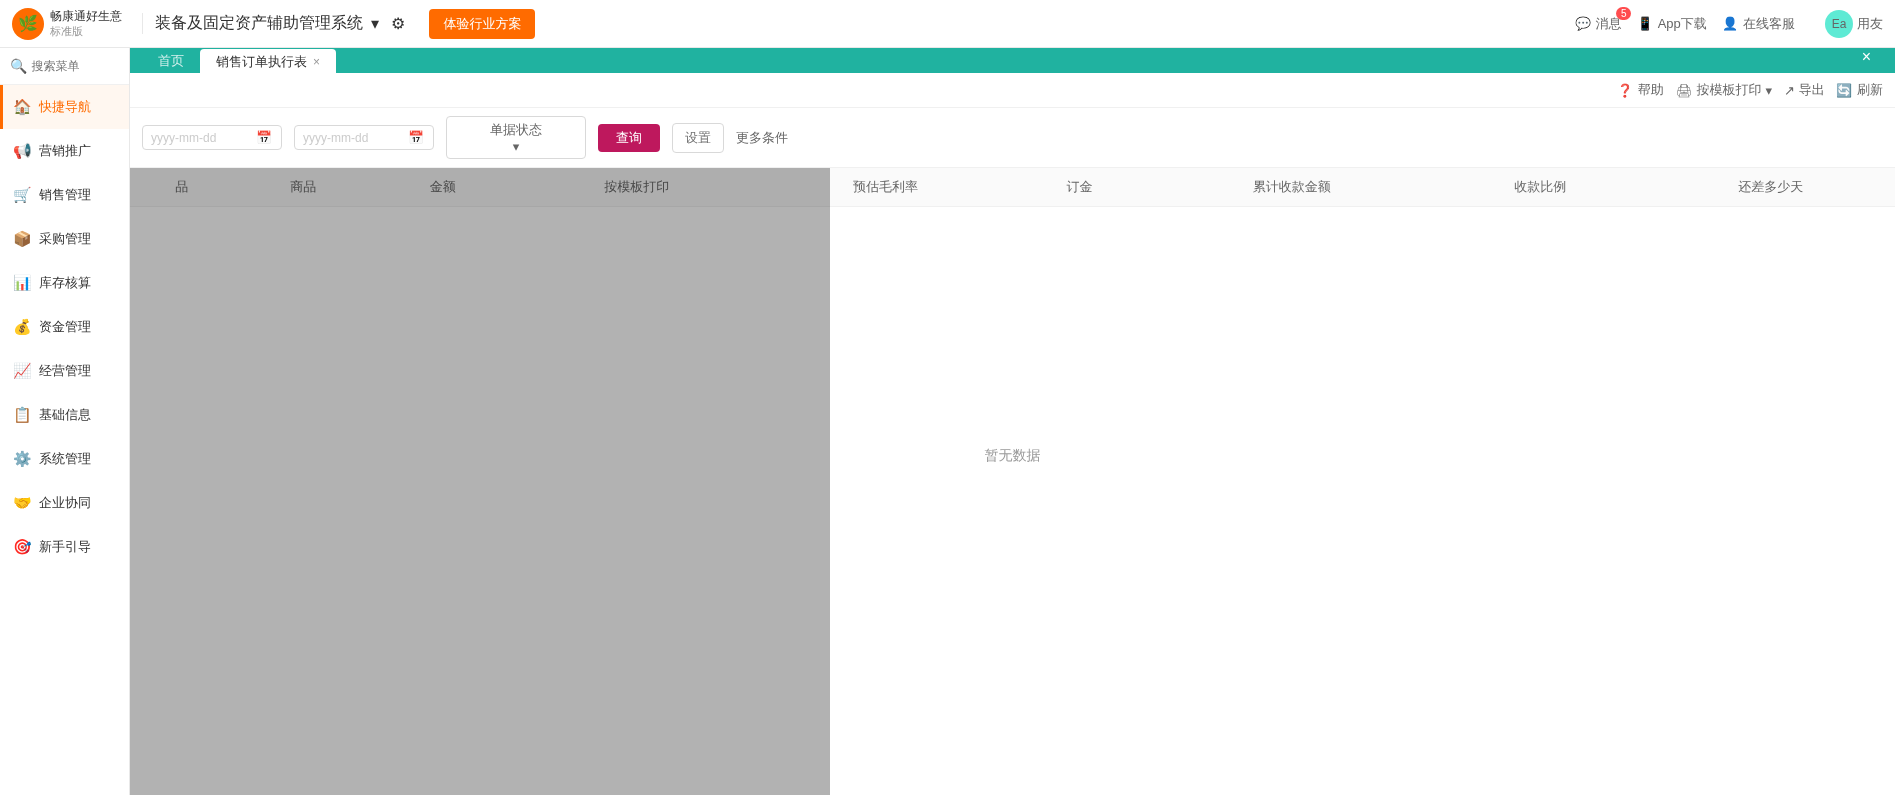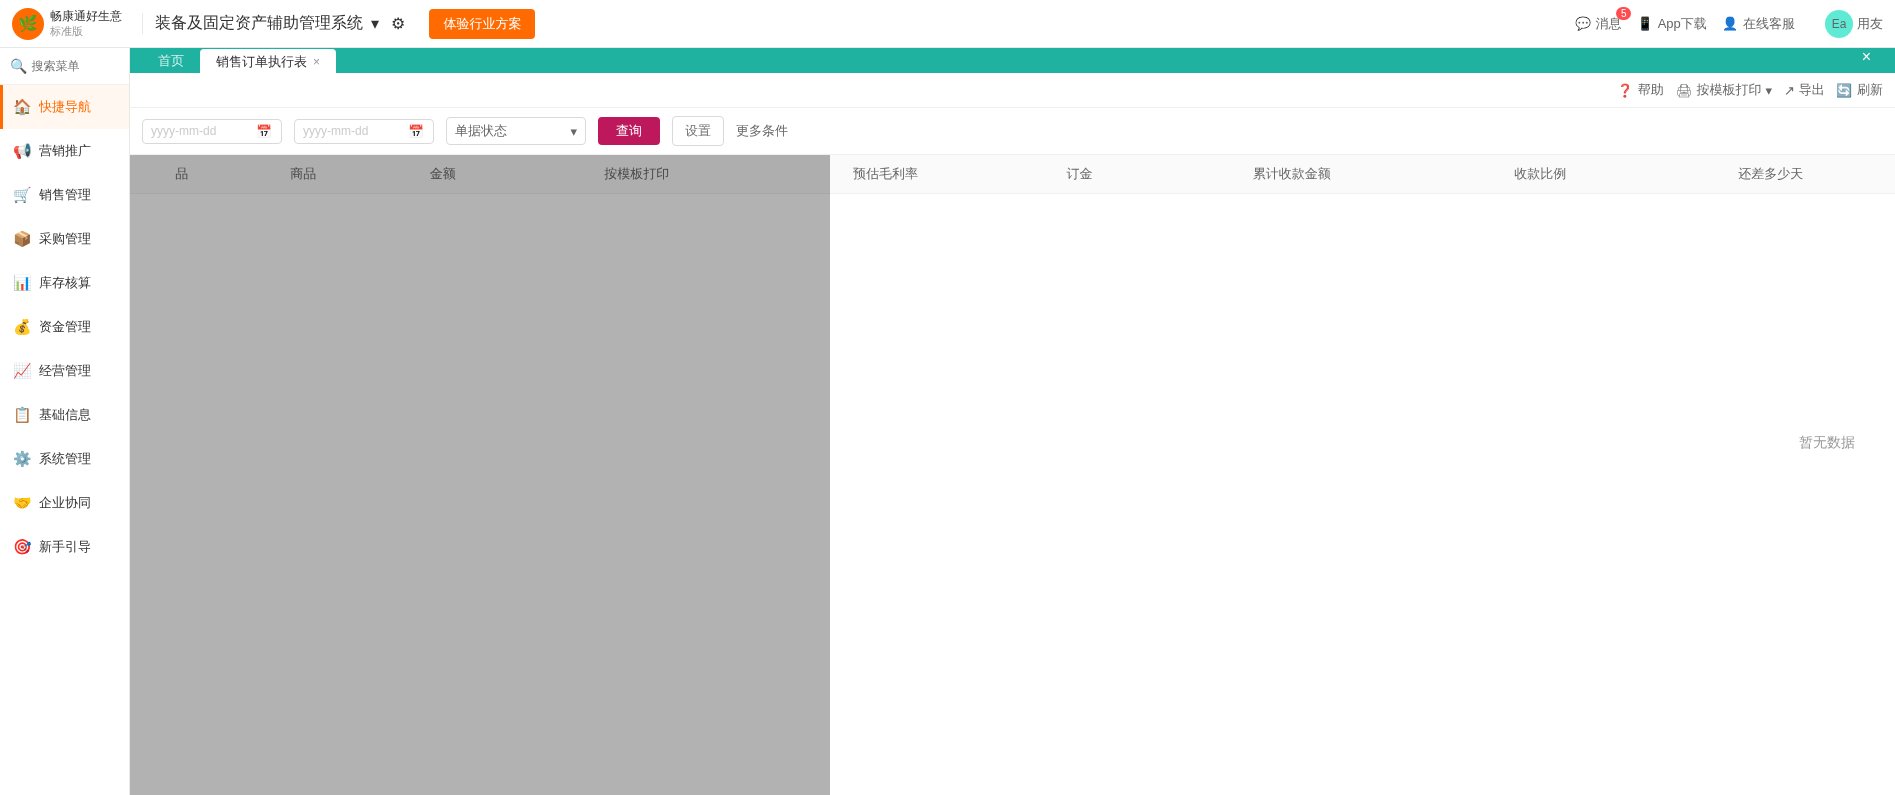--- a/index.html
+++ b/index.html
@@ -47,21 +47,21 @@
     
     .page-content { flex: 1; background: #fff; margin: 0; overflow: auto; position: relative; }
 
     
     .page-toolbar { display: flex; align-items: center; padding: 8px 12px; background: #fff; border-bottom: 1px solid #f0f0f0; gap: 12px; flex-shrink: 0; }
     .toolbar-btn { display: flex; align-items: center; gap: 4px; color: #666; font-size: 13px; cursor: pointer; }
 
     
     .filter-row { display: flex; align-items: center; padding: 8px 12px; background: #fff; border-bottom: 1px solid #f0f0f0; gap: 12px; flex-wrap: wrap; }
     .filter-date { border: 1px solid #d9d9d9; border-radius: 4px; padding: 4px 8px; font-size: 13px; width: 140px; color: #ccc; display: flex; align-items: center; justify-content: space-between; }
-    .filter-select { border: 1px solid #d9d9d9; border-radius: 4px; padding: 4px 8px; font-size: 13px; width: 140px; color: #666; display: flex; align-items: center; justify-content: space-between; }
+    .filter-select { border: 1px solid #d9d9d9; border-radius: 4px; padding: 4px 8px; font-size: 13px; width: 140px; color: #666; display: flex; align-items: center; justify-content: space-between; flex-direction: column; }
     .query-btn { background: #be185d; color: white; border: none; border-radius: 4px; padding: 5px 18px; font-size: 13px; cursor: pointer; }
     .set-btn { background: #fff; border: 1px solid #d9d9d9; border-radius: 4px; padding: 5px 12px; font-size: 13px; cursor: pointer; color: #737373; }
     .more-cond { color: #666; font-size: 13px; cursor: pointer; }
 
     
     .table-area { overflow: auto; flex: 1; }
     table { width: 100%; border-collapse: collapse; font-size: 13px; }
     th { background: #fafafa; border-bottom: 1px solid #f0f0f0; padding: 10px 12px; color: #666; font-weight: normal; text-align: center; white-space: nowrap; }
     .no-data { text-align: center; color: #999; padding: 40px; font-size: 14px; }
 
@@ -227,21 +227,21 @@
                 <th>预估毛利率</th>
                 <th>订金</th>
                 <th>累计收款金额</th>
                 <th>收款比例</th>
                 <th>还差多少天</th>
               </tr>
             </thead>
             <tbody>
             </tbody>
           </table>
-          <div class="no-data" style="margin-top: 200px; text-align: right;">暂无数据</div>
+          <div class="no-data" style="margin-top: 200px;">暂无数据</div>
 
           <div class="modal-overlay" style="position:absolute;top:0;left:-1200px;width:1900px;">
             
           </div>
 
         </div>
       </div>
     </div>
   </div>
 </div>

